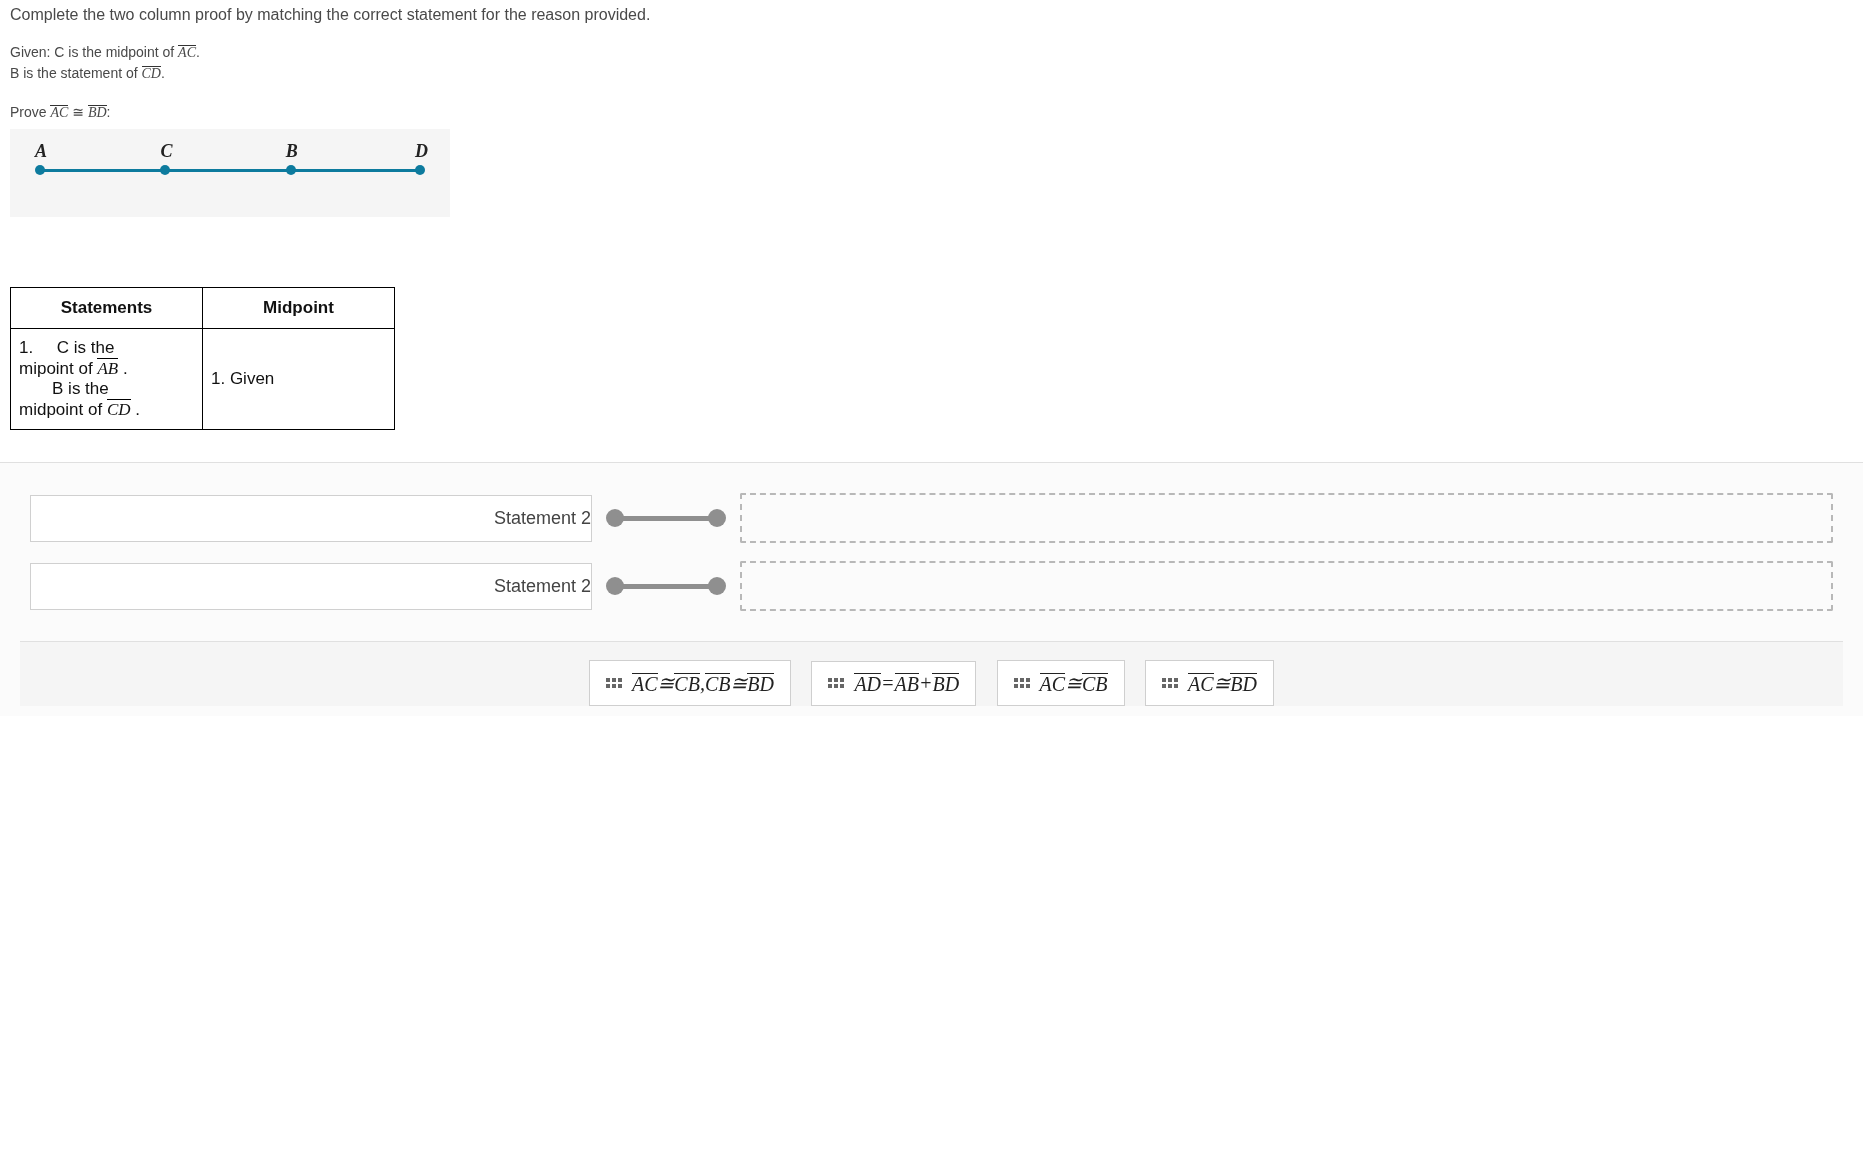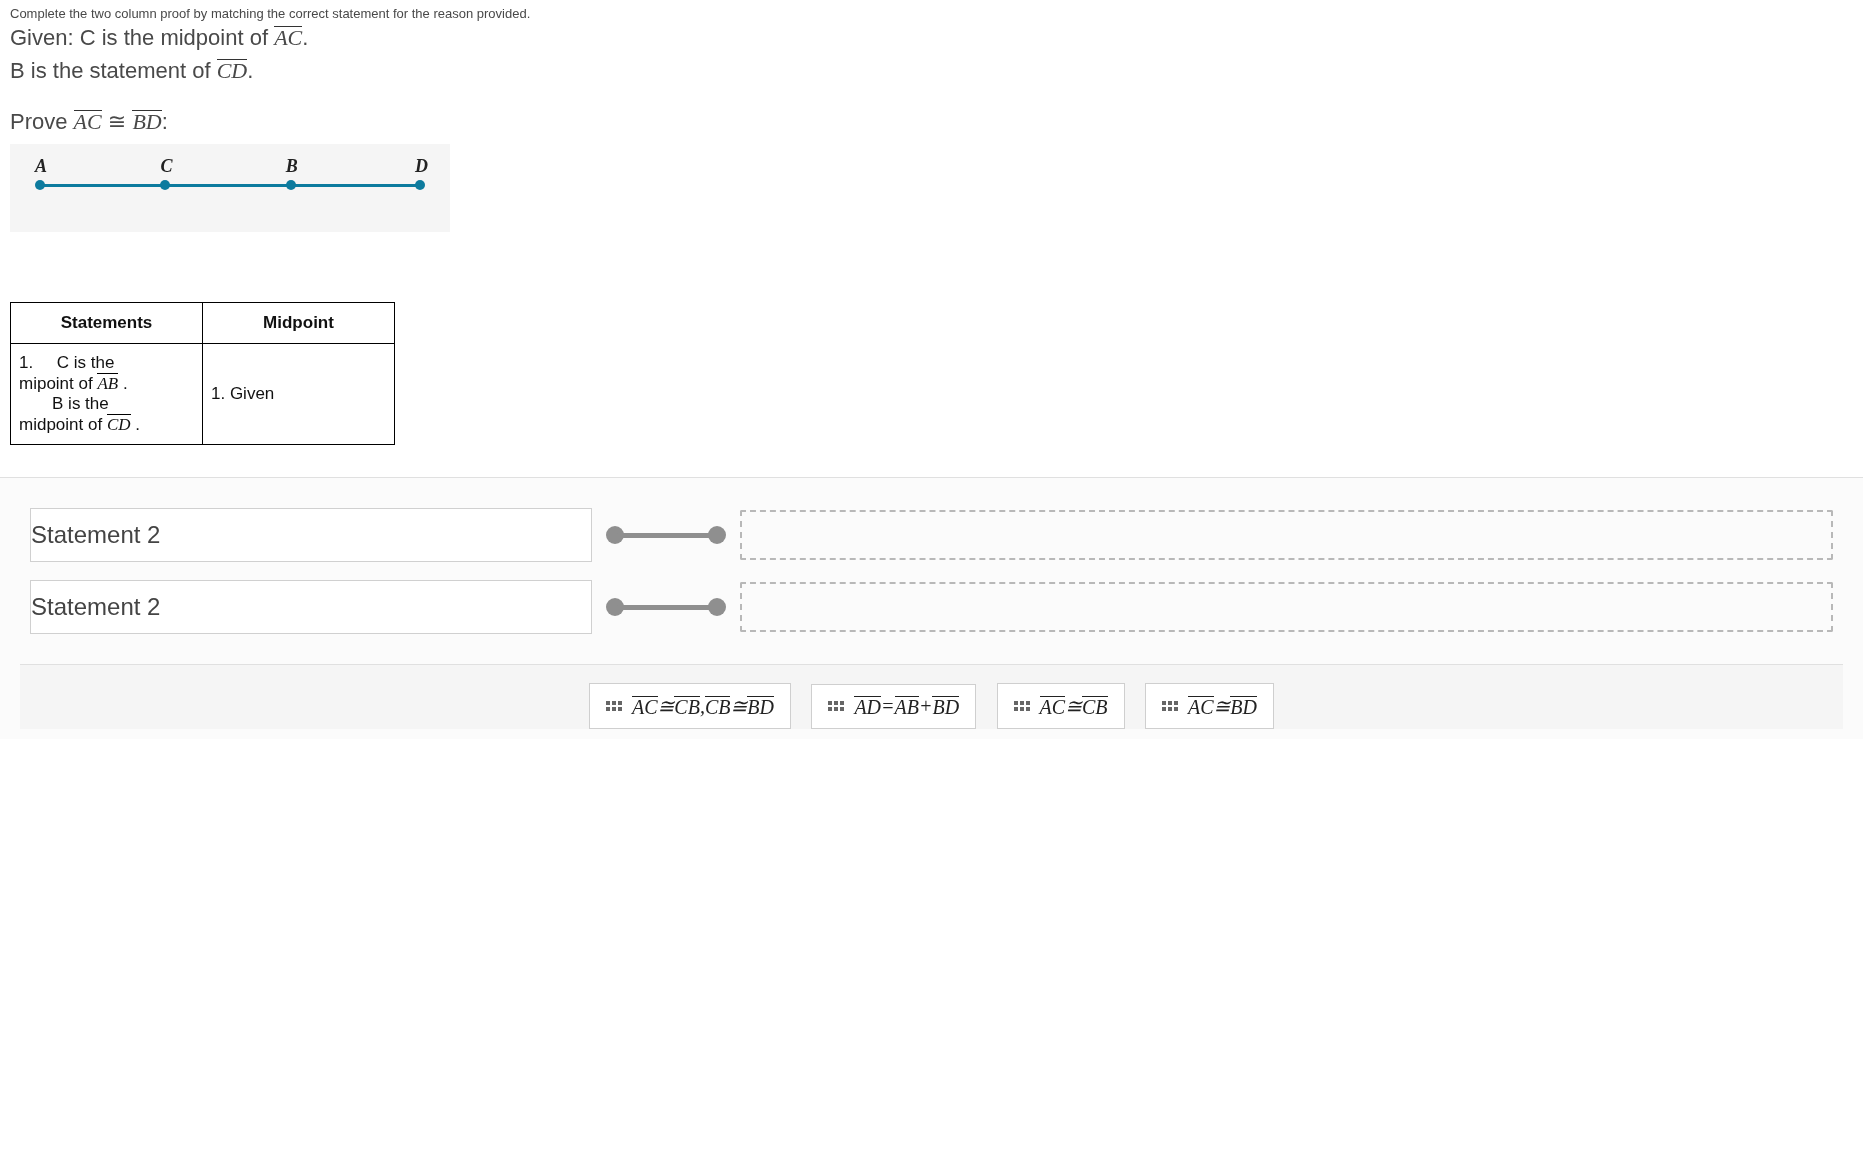--- a/index.html
+++ b/index.html
@@ -3,25 +3,26 @@
 <meta charset="utf-8">
 <style>
   body {
     margin: 0;
     font-family: "Helvetica Neue", Arial, sans-serif;
     color: #333;
     background: #fff;
     padding: 6px 10px 40px 10px;
   }
   .instructions {
-    font-size: 13px;
+    font-size: 16px;
     color: #494949;
+    margin-bottom: 18px;
   }
   .given, .prove {
-    font-size: 22px;
+    font-size: 14px;
     color: #494949;
     line-height: 1.5;
   }
   .ovl {
     border-top: 1px solid #333;
     padding-top: 0px;
     display: inline-block;
     line-height: 1;
     font-style: italic;
   }
@@ -104,23 +105,23 @@
   }
   .match-row {
     display: flex;
     align-items: center;
     margin-bottom: 18px;
   }
   .labelbox {
     width: 560px;
     border: 1px solid #d0d0d0;
     background: #fff;
-    text-align: left;
+    text-align: right;
     padding: 12px 0;
-    font-size: 24px;
+    font-size: 18px;
     color: #444;
   }
   .connector {
     width: 120px;
     height: 40px;
     position: relative;
     margin: 0 14px;
   }
   .conn-line {
     position: absolute;

